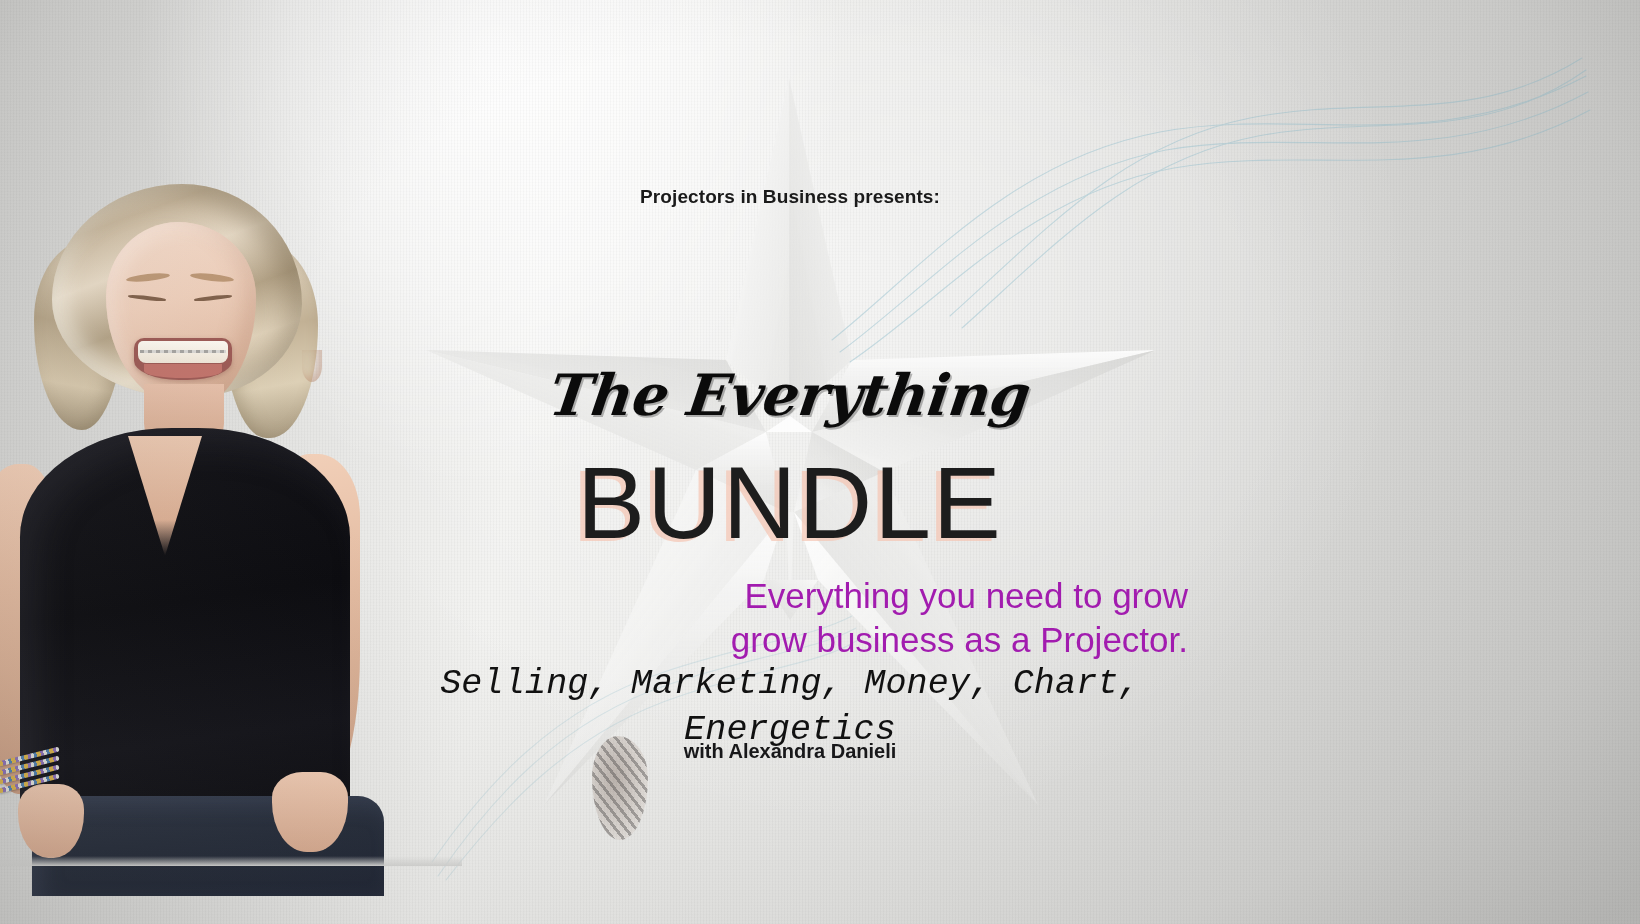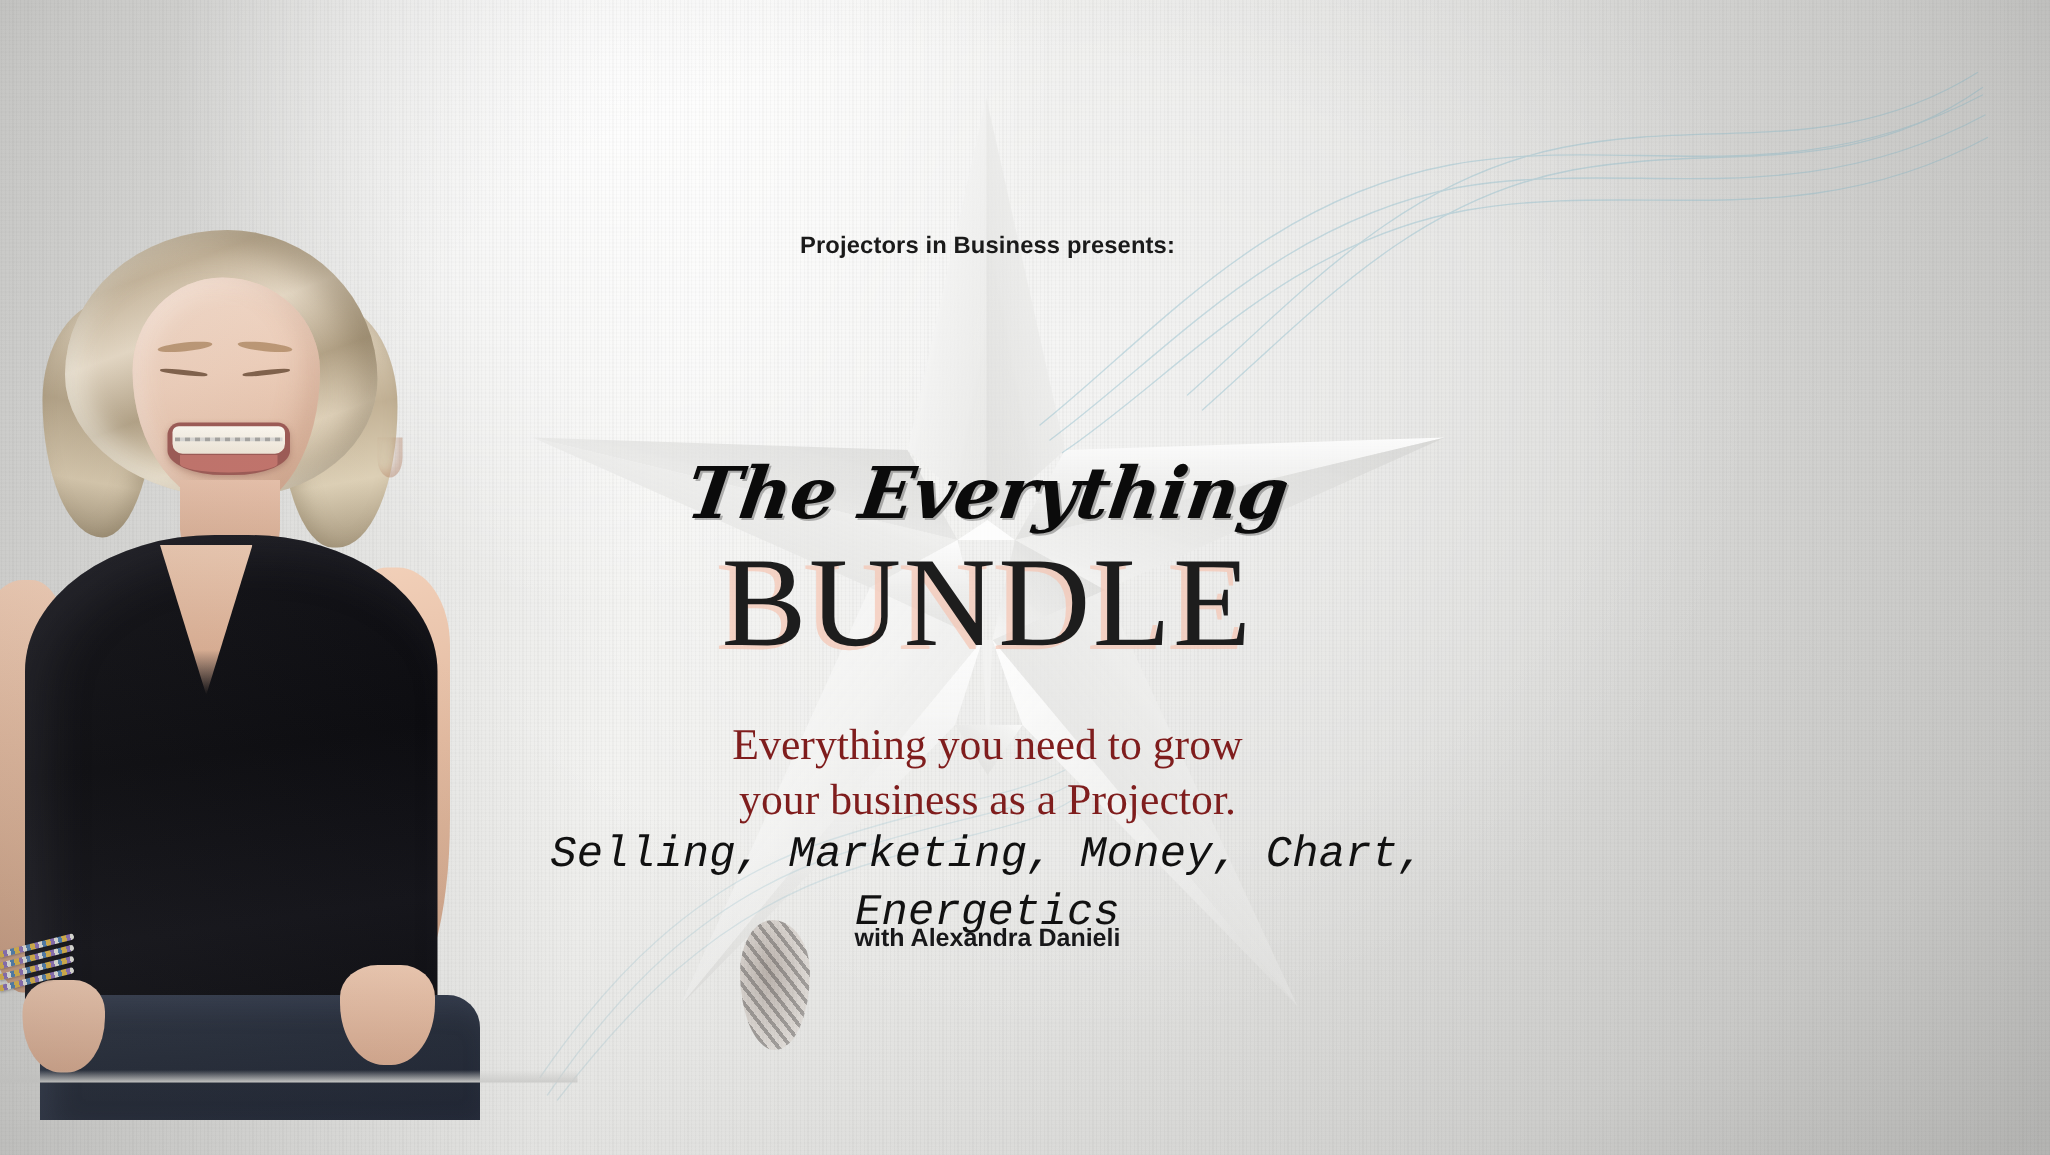--- a/index.html
+++ b/index.html
@@ -201,33 +201,34 @@
     position:absolute; left:0; top:366px; width:100%;
     font-family:"DejaVu Serif", serif;
     font-style:italic; font-weight:700;
     font-size:57px; line-height:1;
     letter-spacing:-.5px;
     color:#0b0b0b;
     transform:skewX(-8deg);
     text-shadow:2px 2px 0 rgba(10,10,10,.28);
   }
   .bundle{
-    position:absolute; left:0; top:432px; width:100%;
-    font-family:Liberation Serif, serif;
+    position:absolute; left:0; top:452px; width:100%;
+    font-family:Liberation Sans, sans-serif;
     font-weight:300;
     font-size:102px; line-height:1;
     letter-spacing:2px;
     color:#1d1d1d;
     text-shadow:-5px 3px 0 rgba(245,196,178,.70);
   }
   .sub{
     position:absolute; left:0; top:572px; width:100%;
-    font-family:Liberation Serif, serif;
+    font-family:Liberation Sans, sans-serif;
     font-size:35px; line-height:1.38;
-    color:#7f1d1d;
+    color:#a21caf;
+    text-align:right;
   }
   .sub-italic{
     position:absolute; left:0; top:662px; width:100%;
     font-family:Liberation Mono, monospace;
     font-style:italic;
     font-size:35px; line-height:1.3;
     letter-spacing:.2px;
     color:#111;
   }
   .byline{
@@ -343,18 +344,18 @@
     <div class="photo-fade-bottom"></div>
   </div>
 
   <div class="bg-vignette"></div>
 
   <div class="copy">
     <div class="presents">Projectors in Business presents:</div>
     <div class="script">The Everything</div>
     <div class="bundle">BUNDLE</div>
     <div class="sub">Everything you need to grow</div>
-    <div class="sub" style="top:616px;">your business as a Projector.</div>
+    <div class="sub" style="top:616px;">grow business as a Projector.</div>
     <div class="sub-italic">Selling, Marketing, Money, Chart, Energetics</div>
     <div class="byline">with Alexandra Danieli</div>
   </div>
 
 </div>
 
 </body></html>

